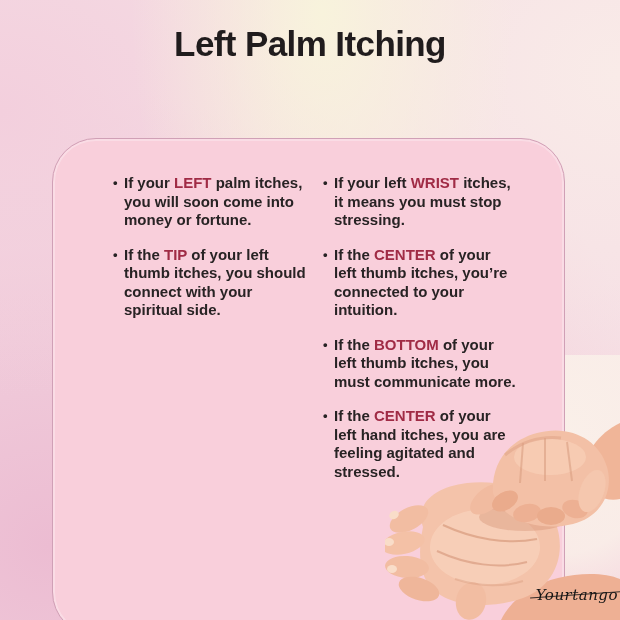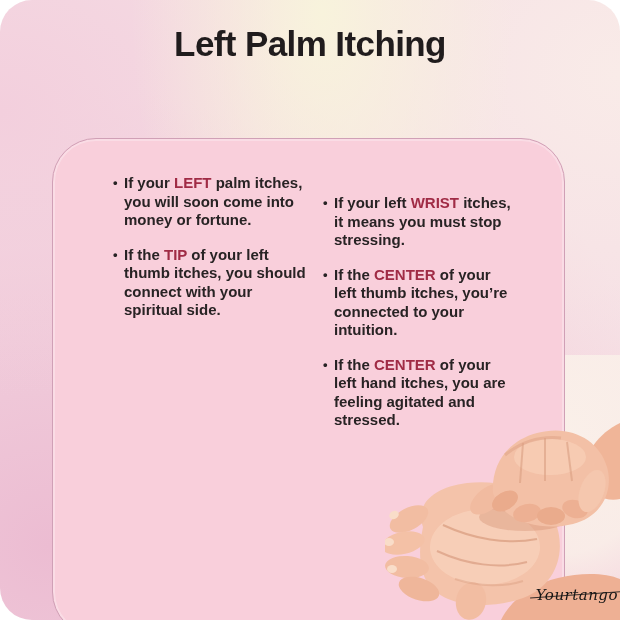--- a/index.html
+++ b/index.html
@@ -8,21 +8,20 @@
   .page {
     position:relative; width:620px; height:620px;
     font-family:"Liberation Sans", sans-serif;
     background:
       radial-gradient(ellipse at 52% 2%,  var(--bg-cream,#f8f3dc) 0%, rgba(248,243,220,0) 42%),
       radial-gradient(ellipse at 0% 18%,  var(--bg-pink,#f3cfdd) 0%, rgba(243,207,221,0) 40%),
       radial-gradient(ellipse at 100% 12%, #f9ebe8 0%, rgba(249,235,232,0) 45%),
       radial-gradient(ellipse at 8% 88%,  #ecbcd2 0%, rgba(236,188,210,0) 60%),
       radial-gradient(ellipse at 65% 105%, #f2c5d3 0%, rgba(242,197,211,0) 55%),
       #f5dde4;
-    border-radius: 32px;
   }
 
   .title {
     position:absolute; top:22px; left:0; width:100%; margin:0;
     text-align:center; font-size:35px; line-height:44px; font-weight:bold;
     letter-spacing:-0.6px; color:var(--title-color,#201c1d);
   }
   .title-line { display:block; }
 
   .photo-glow {
@@ -34,21 +33,21 @@
   .card {
     position:absolute; left:52px; top:138px; width:513px; height:498px;
     box-sizing:border-box; border-radius:44px;
     background:var(--card-bg,#f9cfdb);
     border:1.5px solid var(--card-border,#d0a0b6);
     box-shadow: inset 0 0 0 2px rgba(255,255,255,0.28);
   }
   .card-content { display:flex; padding:35px 12px 0 59px; }
 
   .col { list-style:none; margin:0; padding:0; width:200px; }
-  .col + .col { margin-left:10px;margin-top:20px; }
+  .col + .col { margin-left:10px; }
   .col li {
     position:relative; padding-left:12px; margin:0 0 16px 0;
     font-size:15px; line-height:18.5px; font-weight:bold;
     color:var(--body-color,#282324); white-space:nowrap;
   }
   .col li::before {
     content:"\2022"; position:absolute; left:1px; top:0; font-size:13px;
     color:var(--body-color,#282324);
   }
   .hl { color:var(--hl,#a02b45); }
@@ -79,20 +78,21 @@
 
   <div class="card">
     <div class="card-content">
       <ul class="col" id="col-0">
           <li>If your <span class="hl">LEFT</span> palm itches,<br>you will soon come into<br>money or fortune.</li>
           <li>If the <span class="hl">TIP</span> of your left<br>thumb itches, you should<br>connect with your<br>spiritual side.</li>
         </ul>
       <ul class="col" id="col-1">
           <li>If your left <span class="hl">WRIST</span> itches,<br>it means you must stop<br>stressing.</li>
           <li>If the <span class="hl">CENTER</span> of your<br>left thumb itches, you’re<br>connected to your<br>intuition.</li>
+          <li>If the <span class="hl">BOTTOM</span> of your<br>left thumb itches, you<br>must communicate more.</li>
           <li>If the <span class="hl">CENTER</span> of your<br>left hand itches, you are<br>feeling agitated and<br>stressed.</li>
         </ul>
     </div>
   </div>
 
   <svg class="hands" viewBox="0 0 235 225" aria-hidden="true">
 
     <path d="M235 28 C214 38 199 58 195 84 C206 101 222 107 235 104 Z" fill="#f0b598"></path>
 
     <path d="M116 225 C127 203 148 189 173 183 C197 177 221 178 235 184 L235 225 Z" fill="#eeb094"></path>

